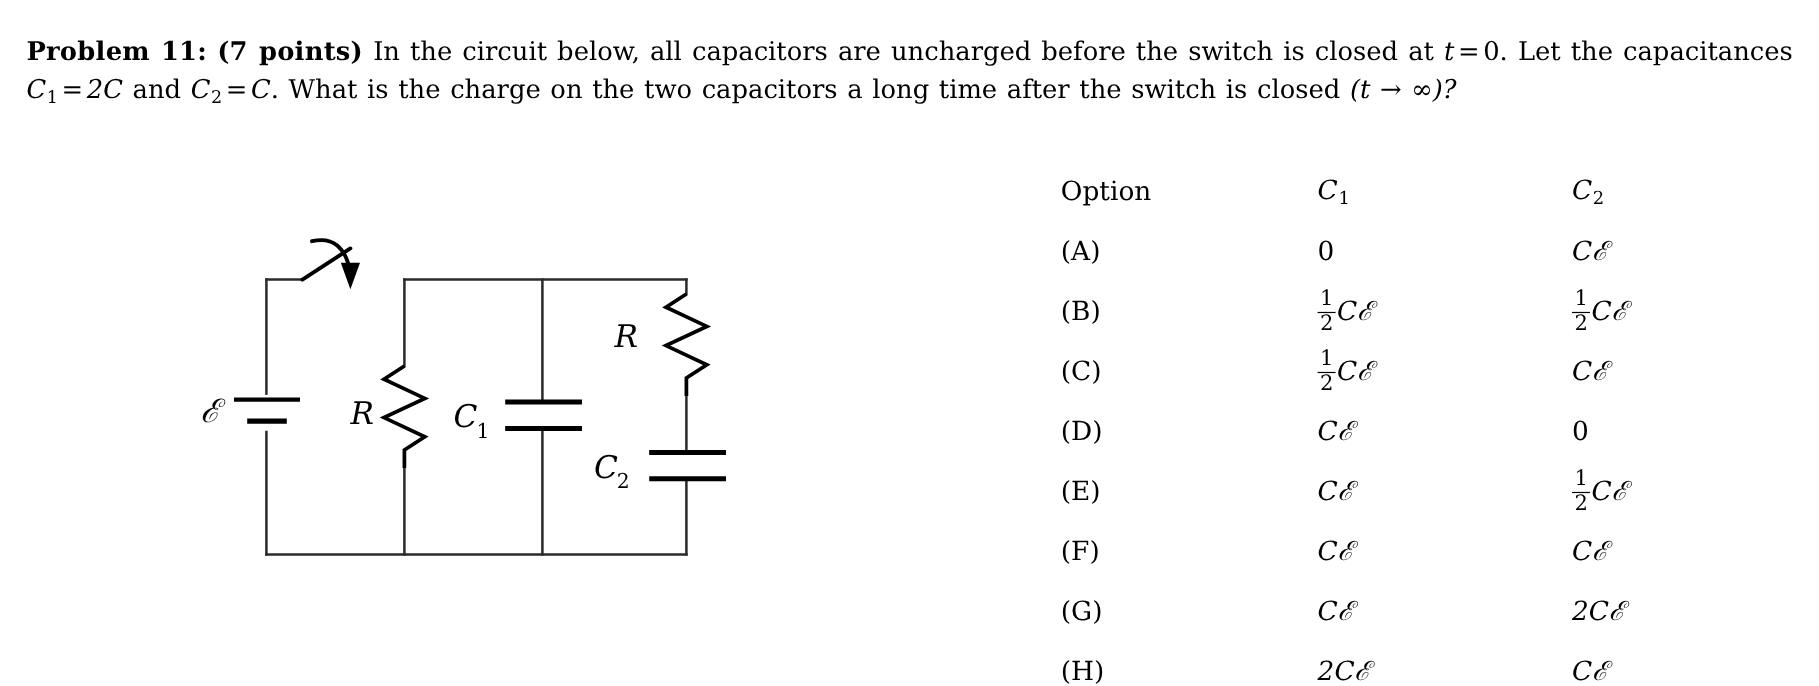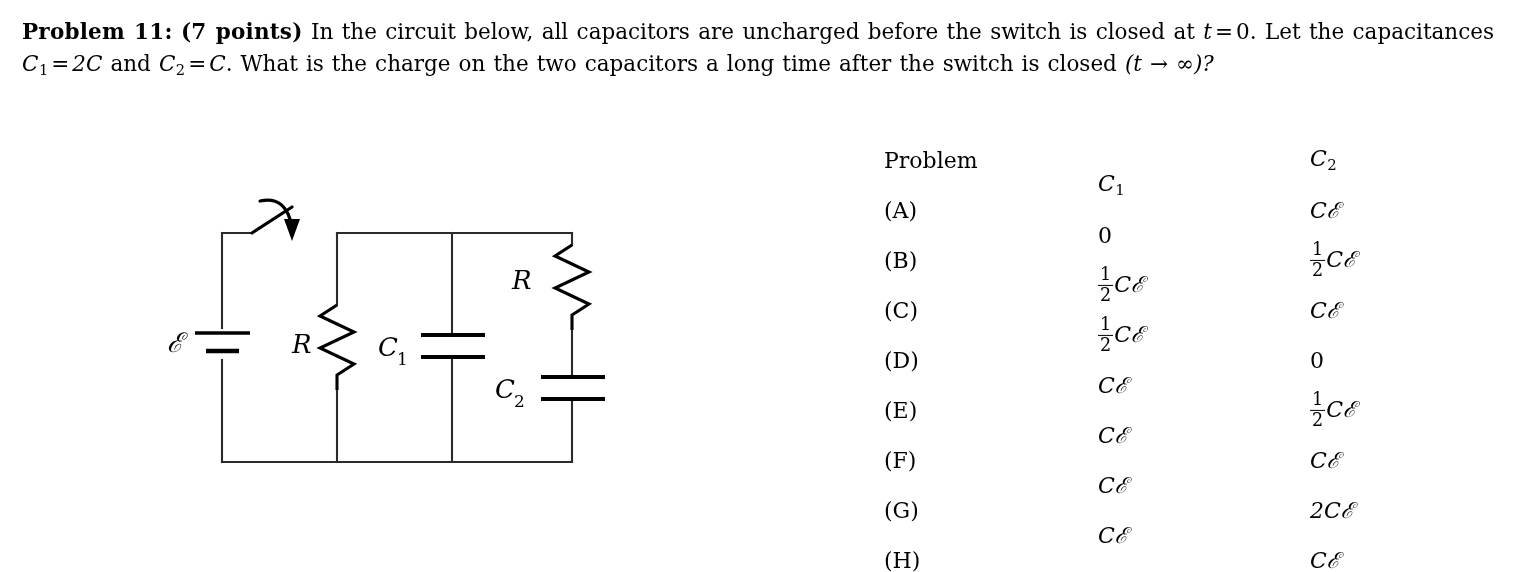--- a/index.html
+++ b/index.html
@@ -13,21 +13,21 @@
     position: relative;
     overflow: hidden;
     font-family: "DejaVu Serif", "Liberation Serif", serif;
     color: #000000;
   }
 
   
   #problem-statement {
     position: absolute;
     left: 22px;
-    top: 16px;
+    top: 28px;
     width: 1472px;
     font-size: 21.5px;
     line-height: 32px;
     text-align: justify;
     text-justify: inter-word;
     word-spacing: 1.2px;
   }
   #problem-statement .lead {
     font-weight: bold;
     letter-spacing: .2px;
@@ -65,21 +65,21 @@
     font-size: 22px;
   }
   .cell {
     position: absolute;
     top: 50%;
     transform: translateY(-50%);
     white-space: nowrap;
     line-height: 1;
   }
   .col-label { left: 0px; }
-  .col-c1    { left: 214px; margin-top: 25px; }
+  .col-c1    { left: 214px; }
   .col-c2    { left: 406px; margin-left: 20px; }
   .hdr { font-style: normal; }
 
   
   .frac {
     display: inline-block;
     vertical-align: middle;
     text-align: center;
     font-size: 0.80em;
     line-height: 1;
@@ -158,21 +158,21 @@
     <text x="372" y="104" font-family="DejaVu Serif, Liberation Serif, serif" font-size="26" font-style="italic" fill="#000000">R</text>
 
     <text x="355" y="213" font-family="DejaVu Serif, Liberation Serif, serif" font-size="26" font-style="italic" fill="#000000">C</text>
     <text x="374" y="222" font-family="DejaVu Serif, Liberation Serif, serif" font-size="17" fill="#000000">2</text>
   </svg>
 </div>
 
 <div id="options-table">
 
   <div class="opt-row">
-    <span class="cell col-label hdr">Problem</span>
+    <span class="cell col-label hdr">Option</span>
     <span class="cell col-c1"><span class="mi">C</span><span class="sub">1</span></span>
     <span class="cell col-c2"><span class="mi">C</span><span class="sub">2</span></span>
   </div>
 
   <div id="options-body">
       <div class="opt-row">
         <span class="cell col-label">(A)</span>
         <span class="cell col-c1"><span class="mn">0</span></span>
         <span class="cell col-c2"><span class="mi">Cℰ</span></span>
       </div>

